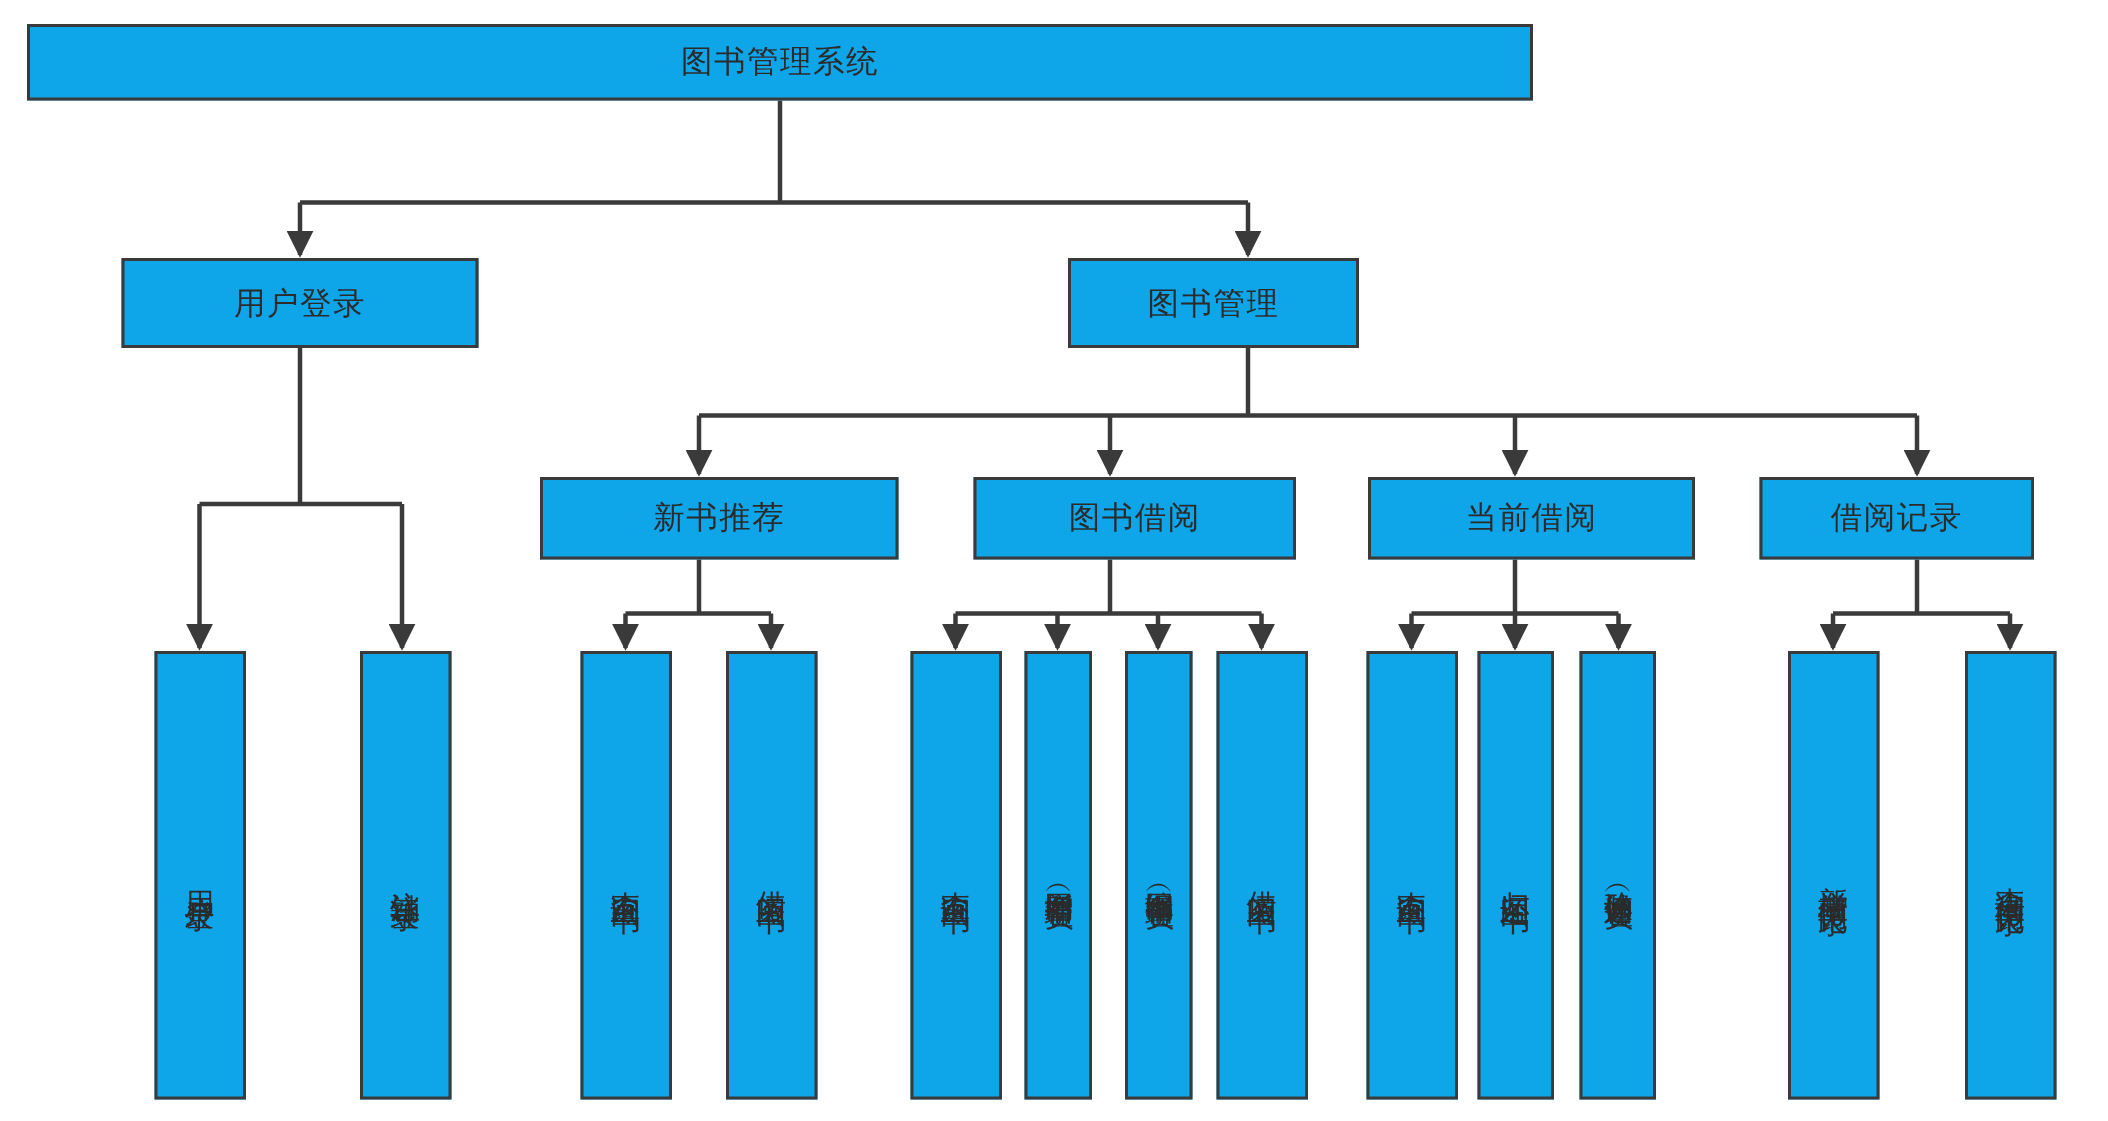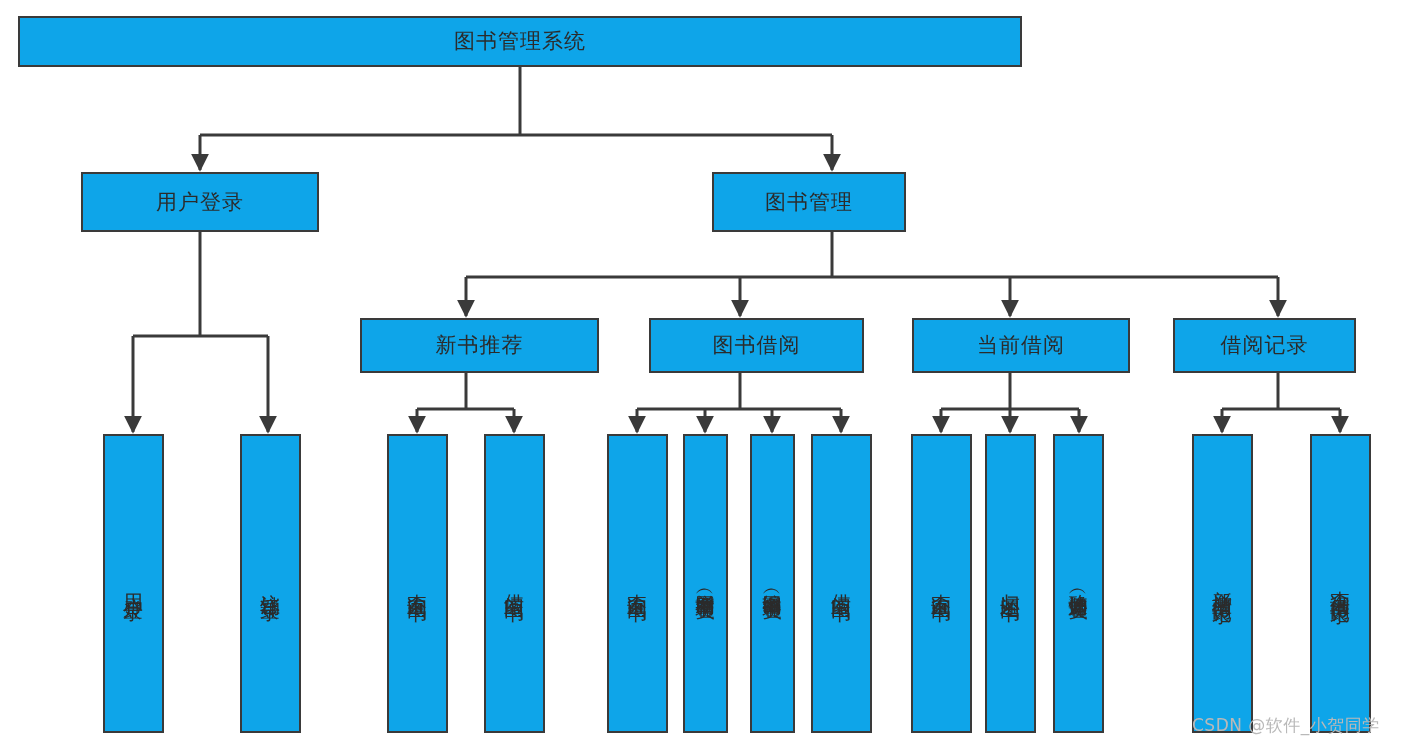--- a/index.html
+++ b/index.html
@@ -198,15 +198,14 @@
   </div>
 
   <div class="node vert" style="left:1192px; top:434px; width:61px; height:299px;">
     <span class="vlabel">新增借阅记录</span>
   </div>
 
   <div class="node vert" style="left:1310px; top:434px; width:61px; height:299px;">
     <span class="vlabel">查询借阅记录</span>
   </div>
 
-  <div class="watermark" style="left:1192px; top:714px;">CSDN @软件_小贺同学</div>
 
 </div>
 
 </body></html>

